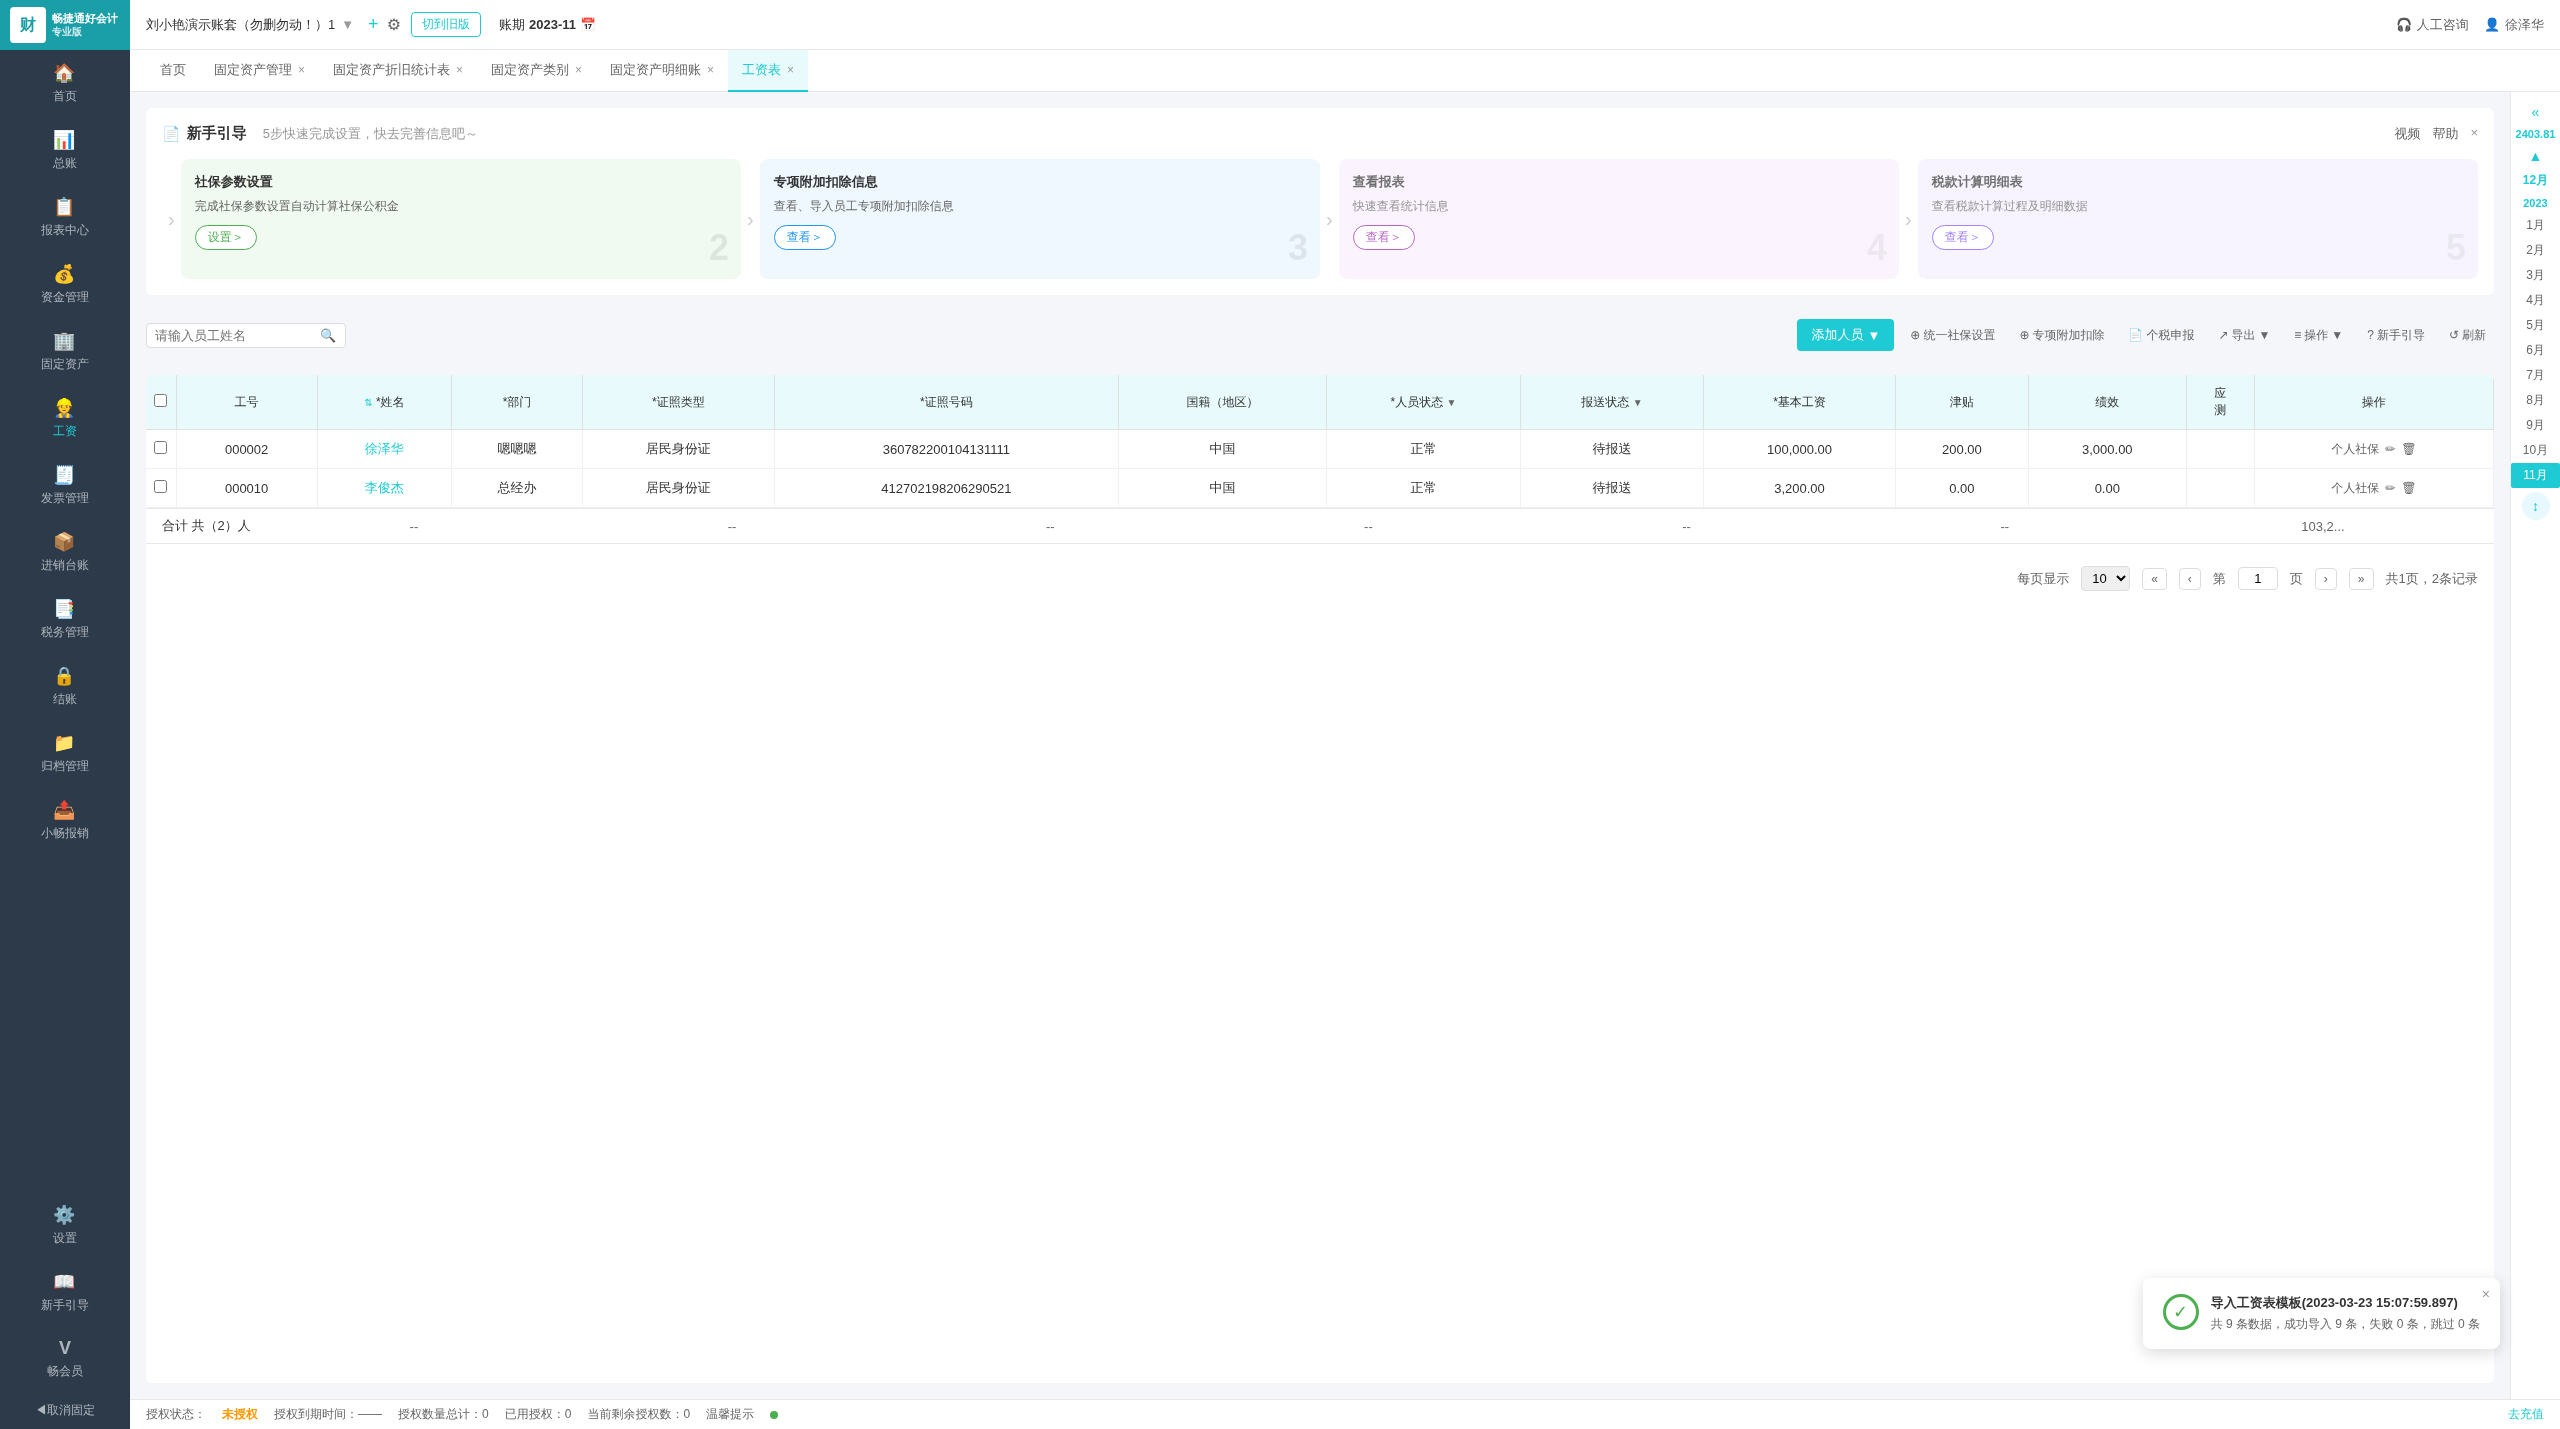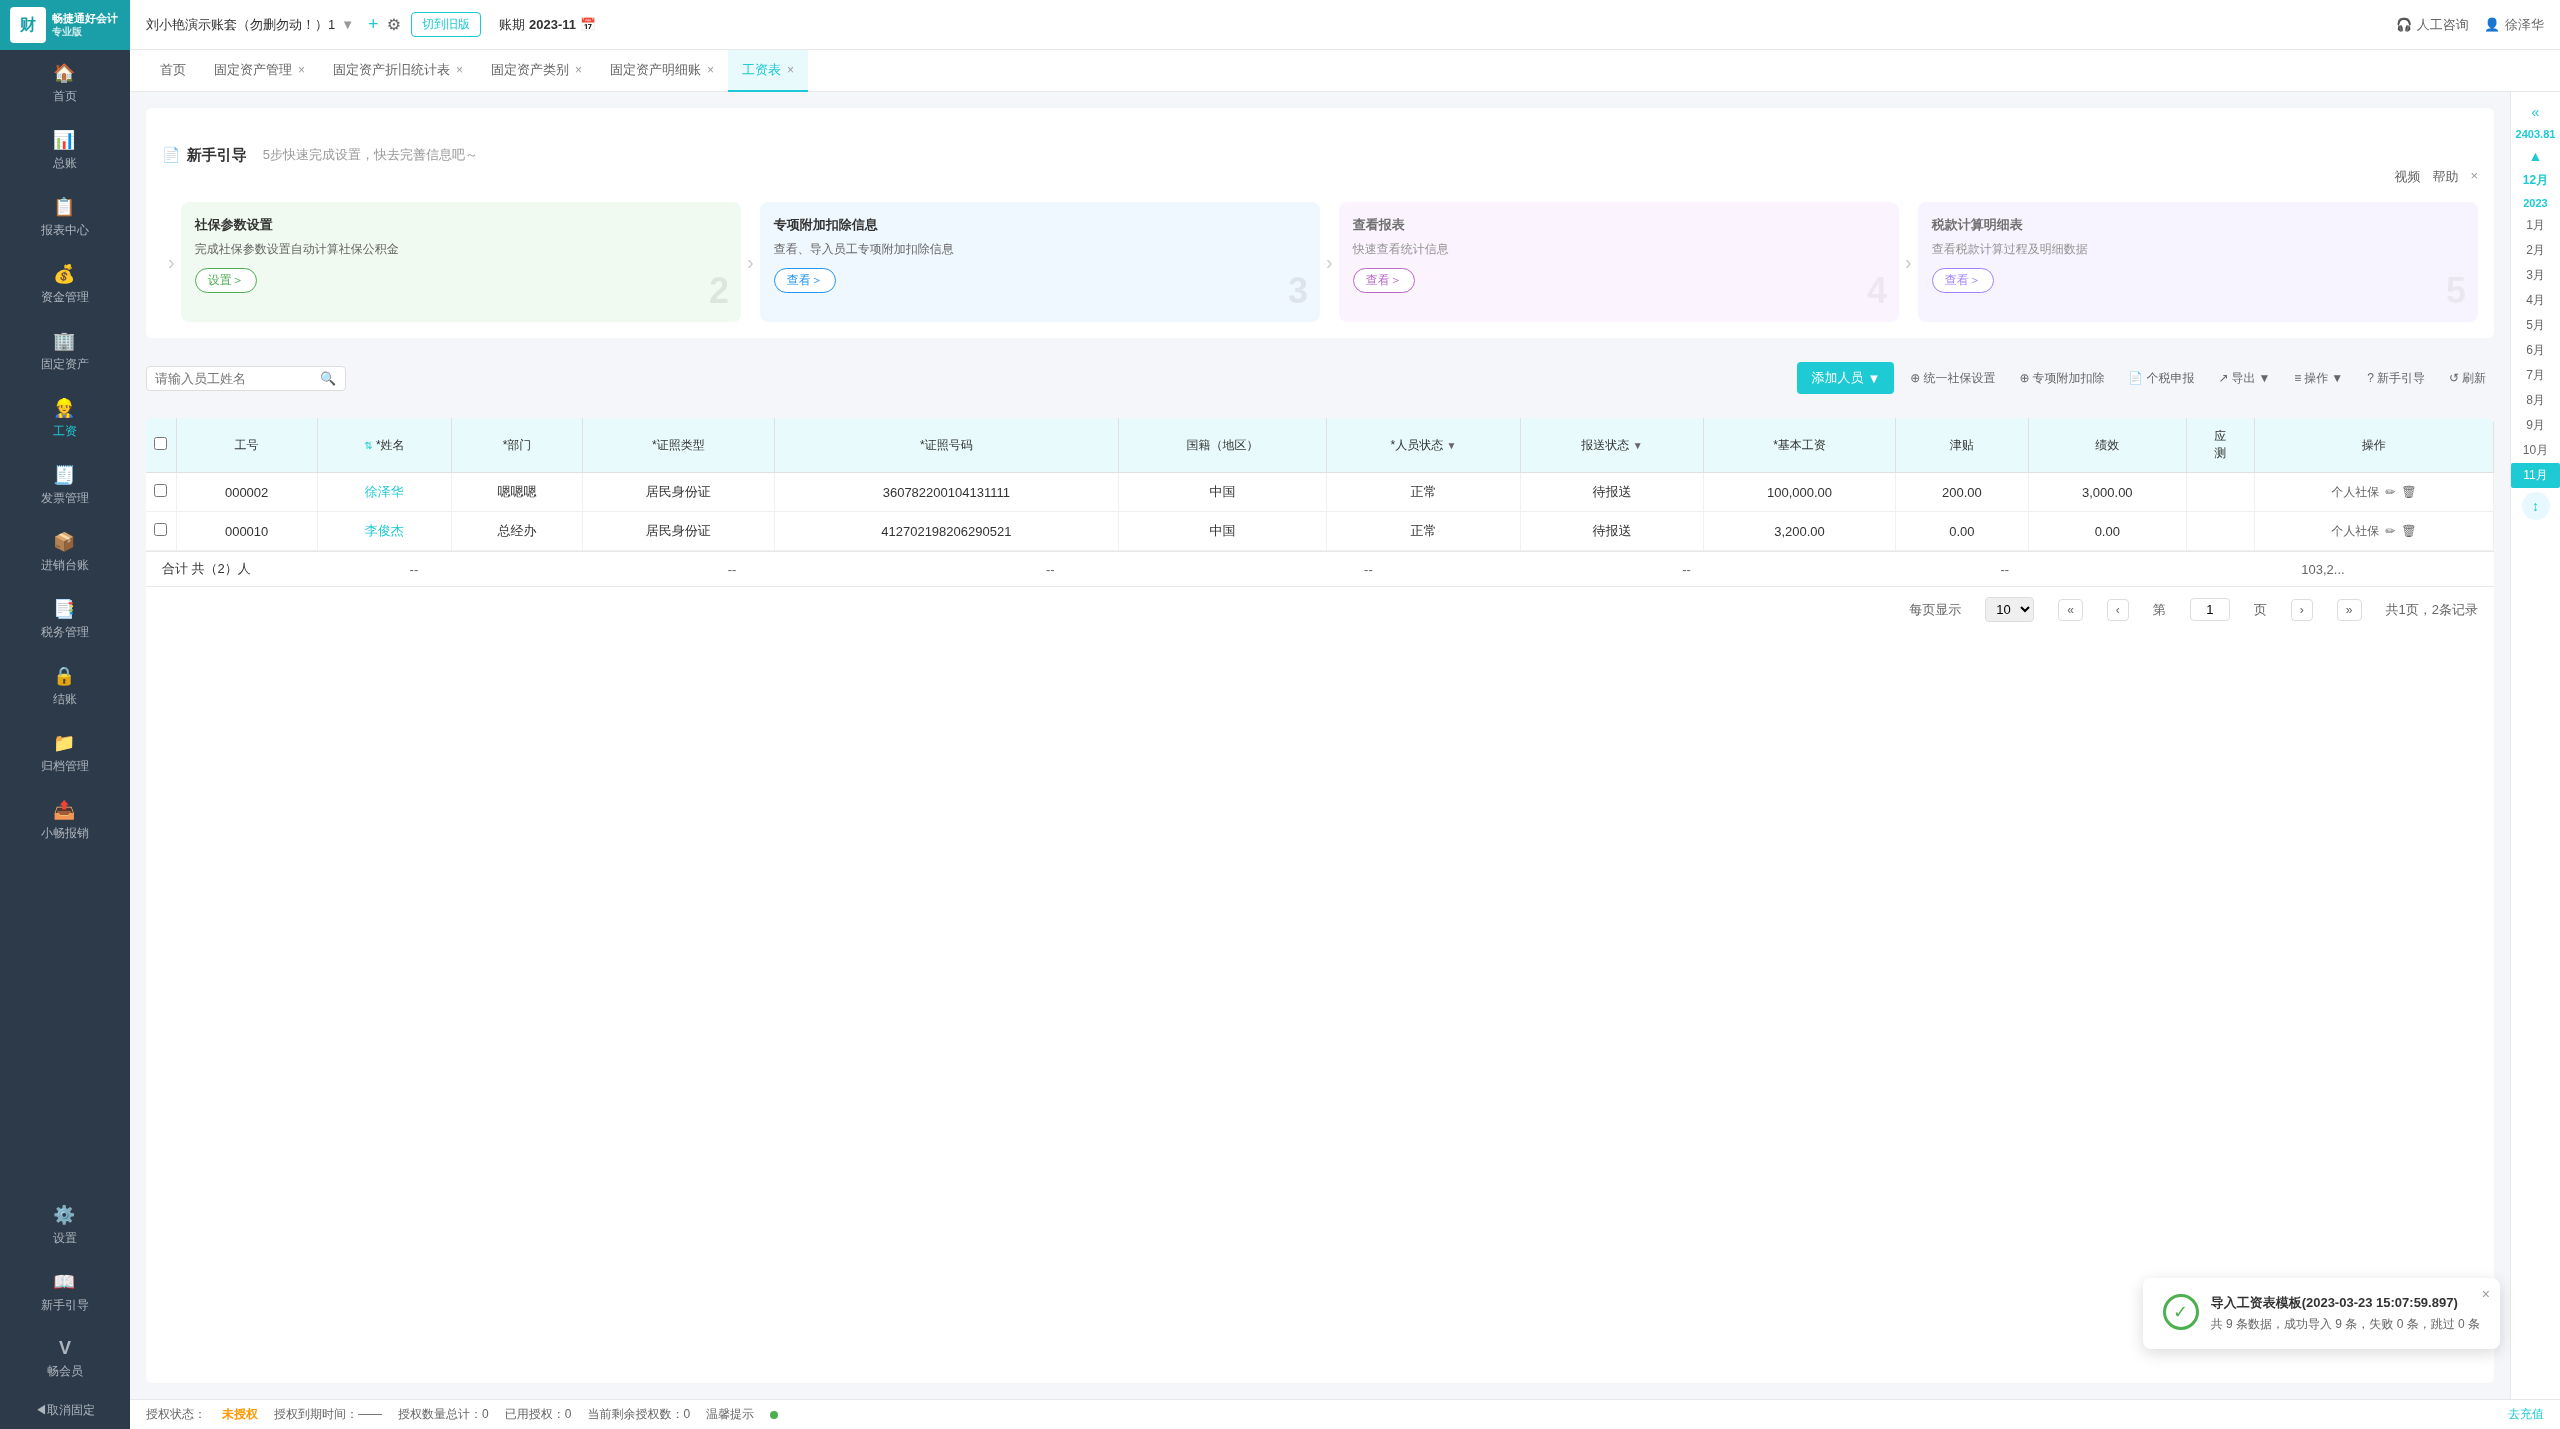--- a/index.html
+++ b/index.html
@@ -41,21 +41,21 @@
     
     .content-area { flex: 1; display: flex; overflow: hidden; }
 
     
     .page-content { flex: 1; padding: 16px; overflow-y: auto; display: flex; flex-direction: column; gap: 16px; }
 
     
     .onboarding { background: white; border-radius: 6px; padding: 16px; }
     .onboarding-header { display: flex; align-items: center; gap: 8px; margin-bottom: 16px; }
     .onboarding-title { font-size: 15px; font-weight: bold; color: #333; display: flex; align-items: center; gap: 6px; }
-    .onboarding-actions { margin-left: auto; display: flex; align-items: flex-start; gap: 12px; color: #666; font-size: 13px; margin-top: 44px; }
+    .onboarding-actions { margin-left: auto; display: flex; align-items: flex-start; gap: 12px; color: #666; font-size: 13px; }
     .onboarding-steps { display: flex; align-items: center; gap: 0; }
     .step-card { flex: 1; border-radius: 8px; padding: 14px; position: relative; min-height: 120px; }
     .step-card.step1 { background: #fff3f0; }
     .step-card.step2 { background: #f0faf0; }
     .step-card.step3 { background: #f0f8ff; }
     .step-card.step4 { background: #faf0ff; opacity: 0.7; }
     .step-card.step5 { background: #f5f0ff; opacity: 0.7; }
     .step-arrow { color: #ccc; font-size: 20px; padding: 0 6px; }
     .step-number { position: absolute; bottom: 10px; right: 12px; font-size: 36px; font-weight: bold; color: rgba(0,0,0,0.08); }
     .step-title { font-size: 13px; font-weight: bold; color: #333; margin-bottom: 6px; }
@@ -85,21 +85,21 @@
     .employee-link { color: #1ecad3; cursor: pointer; text-decoration: none; }
     .operation-btns { display: flex; align-items: center; gap: 6px; justify-content: center; font-size: 12px; color: #666; }
     .checkbox-cell { width: 30px; }
     .col-check { width: 30px; }
 
     
     .table-footer { background: white; border-top: 1px solid #e8e8e8; padding: 8px 16px; display: flex; align-items: center; gap: 8px; }
     .summary-cell { flex: 1; text-align: center; color: #666; font-size: 13px; }
 
     
-    .pagination { background: white; border-top: 1px solid #e8e8e8; padding: 10px 16px; display: flex; align-items: center; justify-content: flex-end; gap: 24px; font-size: 13px; color: #666; }
+    .pagination { background: white; border-top: 1px solid #e8e8e8; padding: 22px 16px; display: flex; align-items: center; justify-content: flex-end; gap: 12px; font-size: 13px; color: #666; }
     .page-btn { border: 1px solid #ddd; border-radius: 4px; padding: 3px 8px; cursor: pointer; background: white; color: #666; font-size: 12px; }
     .page-input { border: 1px solid #ddd; border-radius: 4px; padding: 3px 6px; width: 40px; text-align: center; font-size: 13px; }
     .page-select { border: 1px solid #ddd; border-radius: 4px; padding: 3px 6px; font-size: 13px; }
 
     
     .status-bar { background: white; border-top: 1px solid #e8e8e8; padding: 6px 16px; display: flex; align-items: center; gap: 16px; font-size: 12px; color: #666; }
     .status-unauthorized { color: #ff9800; font-weight: bold; }
     .pay-link { color: #1ecad3; cursor: pointer; margin-left: auto; }
     .warning-dot { width: 8px; height: 8px; background: #4caf50; border-radius: 50%; display: inline-block; }
 

